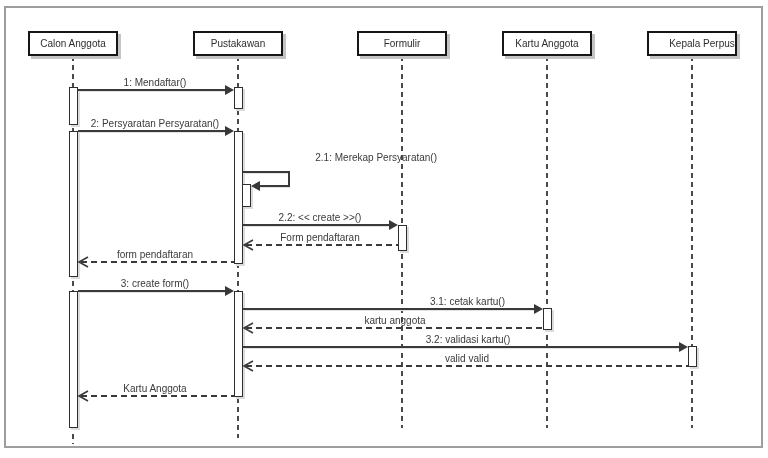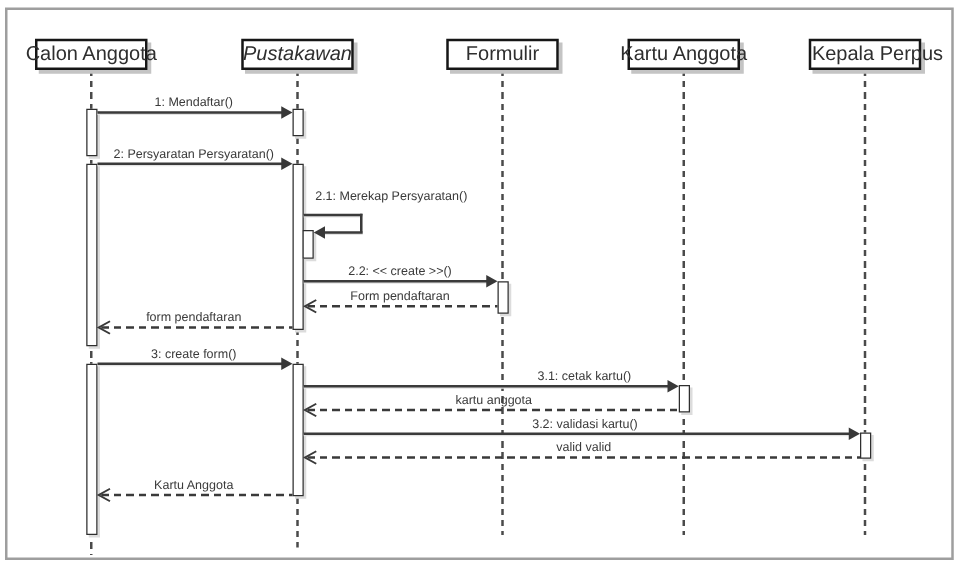--- a/index.html
+++ b/index.html
@@ -3,21 +3,21 @@
 <meta charset="utf-8">
 <style>
   html,body{margin:0;padding:0;background:#ffffff;}
   .canvas{position:relative;width:768px;height:458px;background:#ffffff;overflow:hidden;
           font-family:"Liberation Sans",sans-serif;}
   .frame{position:absolute;left:4px;top:6px;width:759px;height:442px;
          border:2px solid #9e9e9e;box-sizing:border-box;background:#ffffff;}
   .actor-box{position:absolute;top:31px;width:90px;height:25px;background:#ffffff;
              border:2px solid #161616;box-sizing:border-box;box-shadow:3px 3px 0 #c4c4c4;
              display:flex;align-items:center;justify-content:center;z-index:5;}
-  .actor-box span{font-size:16px;color:#2e2e2e;white-space:nowrap;}
+  .actor-box span{font-size:10px;color:#2e2e2e;white-space:nowrap;}
   .lifeline{position:absolute;width:2px;
             background:repeating-linear-gradient(180deg,#4a4a4a 0 5px,transparent 5px 9px);z-index:1;}
   .activation{position:absolute;width:9px;background:#ffffff;border:1px solid #2e2e2e;
               box-sizing:border-box;box-shadow:2px 2px 0 #dcdcdc;z-index:3;}
   .ln{position:absolute;height:2px;background:#3a3a3a;z-index:4;}
   .ln.s{box-shadow:0 1px 0 #e3e3e3;}
   .ln.d{background:repeating-linear-gradient(90deg,#3a3a3a 0 6px,transparent 6px 10px);box-shadow:none;}
   .ah-right{position:absolute;width:0;height:0;border-top:5px solid transparent;
             border-bottom:5px solid transparent;border-left:9px solid #383838;z-index:6;}
   .ah-left{position:absolute;width:0;height:0;border-top:5px solid transparent;
@@ -29,21 +29,21 @@
 </head>
 <body>
 
 <div class="canvas">
   <div class="frame"></div>
   <div>
       <div class="actor-box" style="left: 28px;">
         <span>Calon Anggota</span>
       </div>
       <div class="lifeline" style="left: 72px; top: 56px; height: 388px;"></div>
-      <div class="actor-box" style="left: 193px; font-style: italic;">
+      <div class="actor-box" style="left: 193px;">
         <span>Pustakawan</span>
       </div>
       <div class="lifeline" style="left: 237px; top: 56px; height: 382px;"></div>
       <div class="actor-box" style="left: 357px;">
         <span>Formulir</span>
       </div>
       <div class="lifeline" style="left: 401px; top: 56px; height: 372px;"></div>
       <div class="actor-box" style="left: 502px;">
         <span>Kartu Anggota</span>
       </div>
@@ -65,21 +65,21 @@
       <div class="ln s" style="left: 77.5px; top: 89px; width: 148px;"></div>
       <div class="ah-right" style="left: 224.5px; top: 85px;"></div>
       <div class="lbl" style="left: 45px; top: 77px;">1: Mendaftar()</div>
       <div class="ln s" style="left: 77.5px; top: 130px; width: 148px;"></div>
       <div class="ah-right" style="left: 224.5px; top: 126px;"></div>
       <div class="lbl" style="left: 45px; top: 118px;">2: Persyaratan Persyaratan()</div>
       <div class="ln s" style="left: 242.5px; top: 171px; width: 47.5px;"></div>
       <div class="ln s" style="left: 288px; top: 171px; width: 2px; height: 16px;"></div>
       <div class="ln s" style="left: 259px; top: 185px; width: 31px;"></div>
       <div class="ah-left" style="left: 251px; top: 181px;"></div>
-      <div class="lbl" style="left: 203px; top: 152px;">2.1: Merekap Persyaratan()</div>
+      <div class="lbl" style="left: 217px; top: 152px; text-align: right;">2.1: Merekap Persyaratan()</div>
       <div class="ln s" style="left: 242.5px; top: 224px; width: 147px;"></div>
       <div class="ah-right" style="left: 388.5px; top: 220px;"></div>
       <div class="lbl" style="left: 210px; top: 212px;">2.2: &lt;&lt; create &gt;&gt;()</div>
       <div class="ln d" style="left: 245.5px; top: 244px; width: 152px;"></div>
       <div class="open" style="left: 241.5px; top: 238px;"><svg width="13" height="14" viewBox="0 0 13 14">
           <path d="M11 2 L2 7 L11 12" fill="none" stroke="#3a3a3a" stroke-width="1.6"></path>
         </svg></div>
       <div class="lbl" style="left: 210px; top: 232px;">Form pendaftaran</div>
       <div class="ln d" style="left: 80.5px; top: 261px; width: 153px;"></div>
       <div class="open" style="left: 76.5px; top: 255px;"><svg width="13" height="14" viewBox="0 0 13 14">

